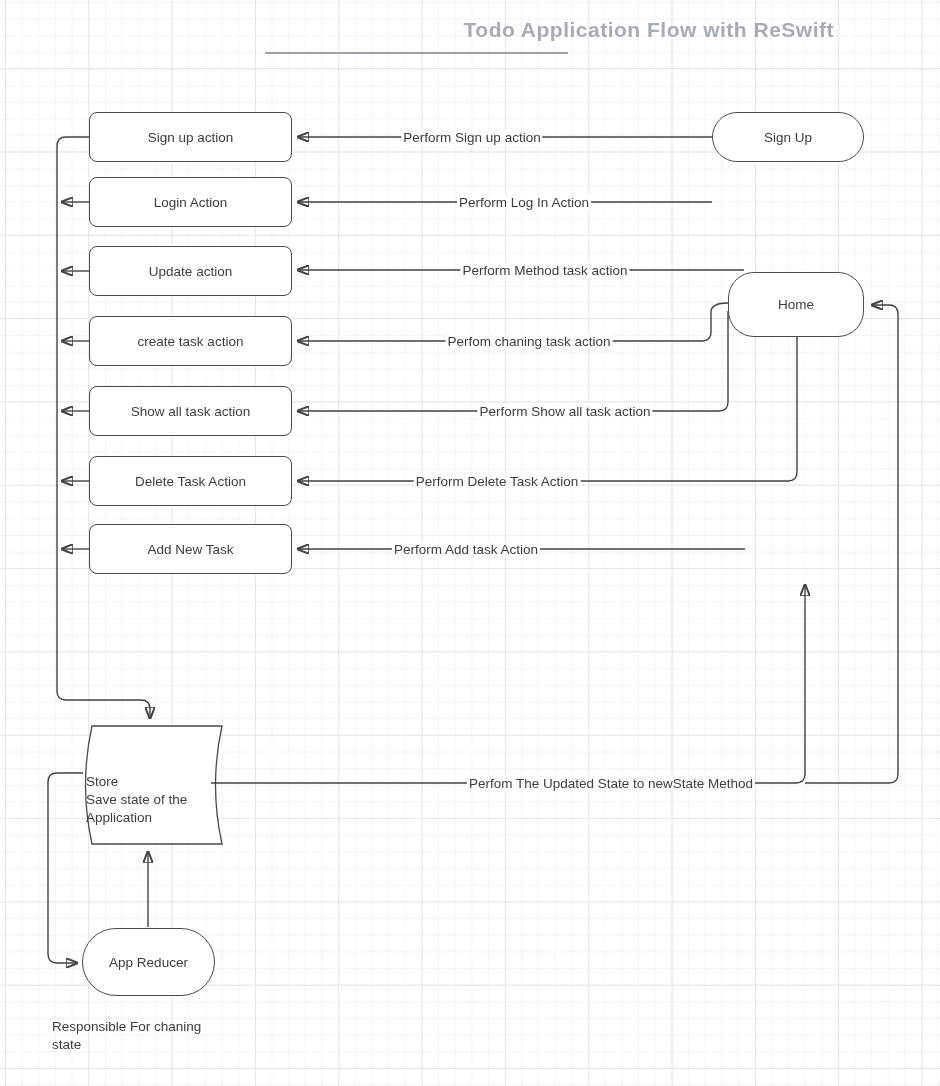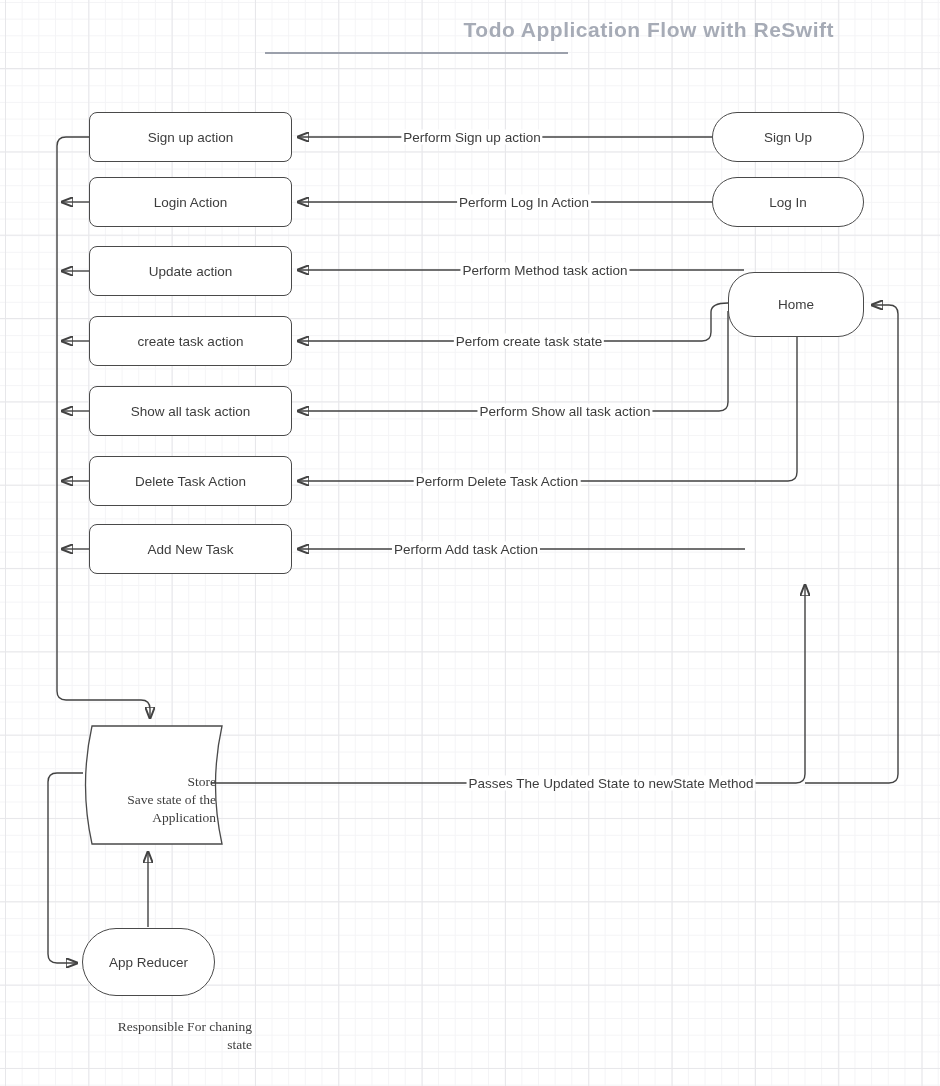--- a/index.html
+++ b/index.html
@@ -22,21 +22,21 @@
   .node{
     position:absolute;display:flex;align-items:center;justify-content:center;
     background:#ffffff;border:1.3px solid #4a4a4a;box-sizing:border-box;
     font-size:13.5px;text-align:center;
   }
   .action{left:89px;width:203px;height:50px;border-radius:8px;}
   .elabel{
     position:absolute;transform:translate(-50%,-50%);
     background:#ffffff;padding:0 2px;font-size:13.5px;white-space:nowrap;
   }
-  .freetext{position:absolute;font-size:13.5px;text-align:right;white-space:pre-line;line-height:18px;font-family:Liberation Serif, serif;}
+  .freetext{position:absolute;font-size:13.5px;text-align:left;white-space:pre-line;line-height:18px;}
   #title{
     position:absolute;left:0;top:18px;width:834px;text-align:right;
     font-size:21px;font-weight:bold;color:#a6abb6;letter-spacing:.5px;
   }
   #title-underline{position:absolute;left:265px;top:52px;width:303px;height:2px;background:#9ba0ab;}
   #store-label{position:absolute;left:86px;top:773px;width:130px;}
 </style>
 </head>
 <body>
 
@@ -81,34 +81,33 @@
 
   <div class="node action" style="top:112px">Sign up action</div>
   <div class="node action" style="top:177px">Login Action</div>
   <div class="node action" style="top:246px">Update action</div>
   <div class="node action" style="top:386px">Show all task action</div>
   <div class="node action" style="top:316px">create task action</div>
   <div class="node action" style="top:456px">Delete Task Action</div>
   <div class="node action" style="top:524px">Add New Task</div>
 
   <div class="node" style="left:712px;top:112px;width:152px;height:50px;border-radius:25px">Sign Up</div>
-  <div class="node" style="left:712px;top:177px;width:152px;height:50px;border-radius:25px">Log In</div>
   <div class="node" style="left:728px;top:272px;width:136px;height:65px;border-radius:26px">Home</div>
 
   <div id="store-label" class="freetext">Store
 Save state of the
 Application</div>
 
   <div class="node" style="left:82px;top:928px;width:133px;height:68px;border-radius:34px">App Reducer</div>
 
   <div class="freetext" style="left:52px;top:1018px;width:200px;">Responsible For chaning
 state</div>
 
   <div class="elabel" style="left:472px;top:137px">Perform Sign up action</div>
   <div class="elabel" style="left:524px;top:202px">Perform Log In Action</div>
   <div class="elabel" style="left:545px;top:270px">Perform Method task action</div>
-  <div class="elabel" style="left:529px;top:341px">Perfom create task state</div>
+  <div class="elabel" style="left:529px;top:341px">Perfom chaning task action</div>
   <div class="elabel" style="left:565px;top:411px">Perform Show all task action</div>
   <div class="elabel" style="left:497px;top:481px">Perform Delete Task Action</div>
   <div class="elabel" style="left:466px;top:549px">Perform Add task Action</div>
-  <div class="elabel" style="left:611px;top:783px">Passes The Updated State to newState Method</div>
+  <div class="elabel" style="left:611px;top:783px">Perfom The Updated State to newState Method</div>
 
 </div>
 
 </body></html>

